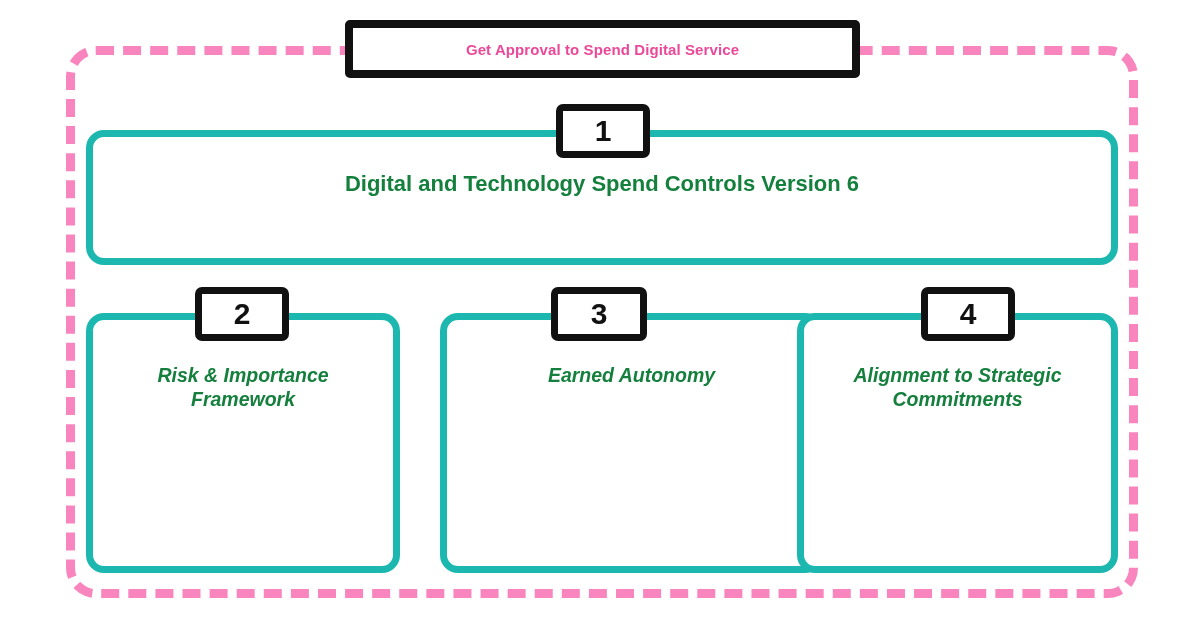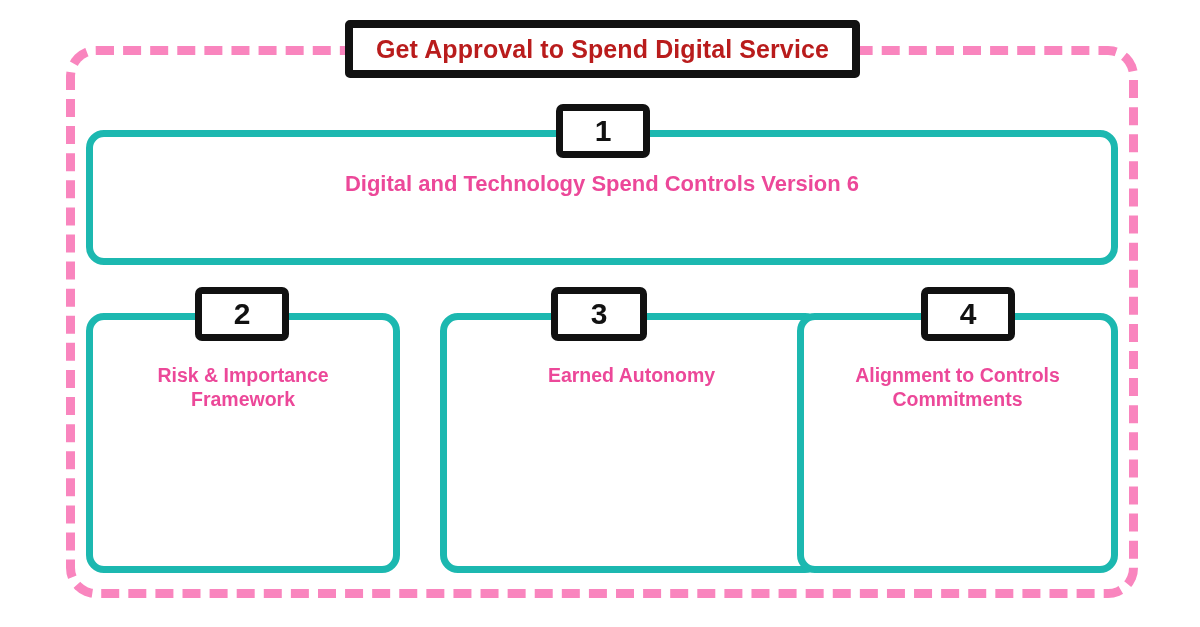--- a/index.html
+++ b/index.html
@@ -45,43 +45,43 @@
     box-sizing: border-box;
     border: 8px solid #111111;
     border-radius: 5px;
     background: #ffffff;
     display: flex;
     align-items: center;
     justify-content: center;
     z-index: 30;
   }
   .title-banner .title-text {
-    font-size: 25px;
+    font-size: 15px;
     font-weight: bold;
-    color: #b91c1c;
+    color: #ec4899;
     letter-spacing: 0.1px;
     white-space: nowrap;
   }
 
   
   .control-box {
     position: absolute;
     box-sizing: border-box;
     border: 7px solid #1CB8B0;
     border-radius: 18px;
     background: #ffffff;
     z-index: 10;
   }
   .control-box .box-label {
     position: absolute;
     left: 0;
     right: 0;
     text-align: center;
     font-weight: bold;
-    color: #ec4899;
+    color: #15803d;
     line-height: 1.22;
   }
 
   
   #box-1 {
     left: 86px;
     top: 130px;
     width: 1032px;
     height: 135px;
   }
@@ -98,20 +98,21 @@
   #box-2 { left: 86px;  width: 314px; }
   #box-3 { left: 440px; width: 383px; }
   #box-4 { left: 797px; width: 321px; }
 
   #box-2 .box-label,
   #box-3 .box-label,
   #box-4 .box-label {
     top: 44px;
     font-size: 19.5px;
     padding: 0 14px;
+    font-style: italic;
   }
 
   
   .number-badge {
     position: absolute;
     box-sizing: border-box;
     border: 7px solid #111111;
     border-radius: 7px;
     background: #ffffff;
     display: flex;
@@ -148,21 +149,21 @@
 
   <div class="control-box" id="box-2">
     <span class="box-label">Risk &amp; Importance Framework</span>
   </div>
 
   <div class="control-box" id="box-3">
     <span class="box-label">Earned Autonomy</span>
   </div>
 
   <div class="control-box" id="box-4">
-    <span class="box-label">Alignment to Controls Commitments</span>
+    <span class="box-label">Alignment to Strategic Commitments</span>
   </div>
 
   <div class="number-badge" id="badge-1">
     <span class="badge-number">1</span>
   </div>
 
   <div class="number-badge" id="badge-2">
     <span class="badge-number">2</span>
   </div>
 

